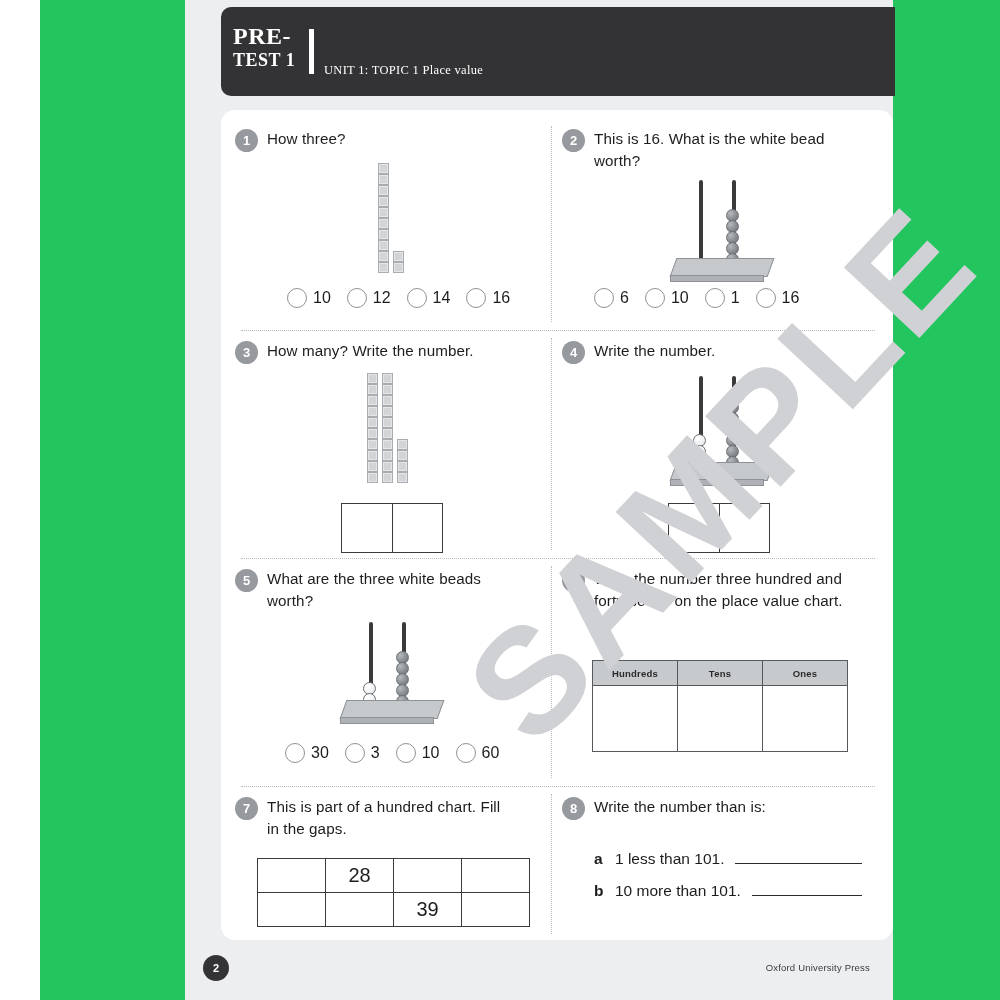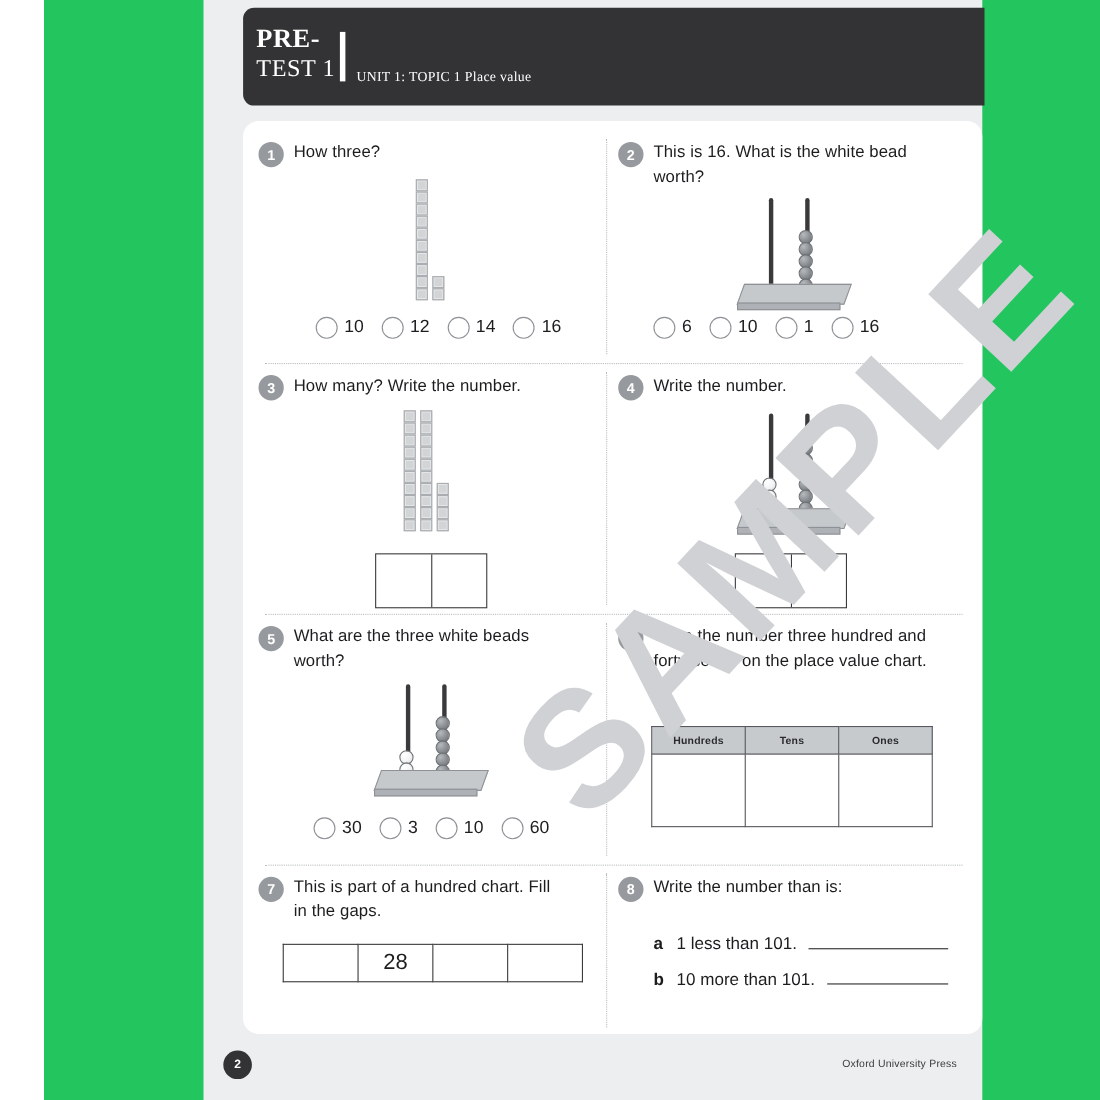--- a/index.html
+++ b/index.html
@@ -23,21 +23,21 @@
     background: #333335;
     border-radius: 10px 0 0 10px;
     color: #ffffff;
   }
   .header-left {
     position: absolute; left: 12px; top: 16px; width: 86px;
     font-family: "Liberation Serif", serif;
     line-height: 1.12;
   }
   .hdr-line1 { font-size: 24px; font-weight: bold; letter-spacing: .5px; }
-  .hdr-line2 { font-size: 22px; font-weight: normal; letter-spacing: .5px; }
+  .hdr-line2 { font-size: 18px; font-weight: bold; letter-spacing: .5px; }
   .header-rule {
     position: absolute; left: 88px; top: 22px; width: 5px; height: 45px;
     background: #ffffff;
   }
   .header-sub {
     position: absolute; left: 103px; top: 56px;
     font-family: "Liberation Serif", serif;
     font-size: 12.5px; letter-spacing: .3px; white-space: nowrap;
   }
 
@@ -421,20 +421,26 @@
           <div class="qtext" style="width:245px;">This is part of a hundred chart. Fill in the gaps.</div>
         </div>
         <table class="hchart" style="position:absolute; left:22px; top:62px;">
           <tbody>
               <tr>
             <td></td>
             <td>28</td>
             <td></td>
             <td></td>
           </tr>
+          <tr>
+            <td></td>
+            <td></td>
+            <td>39</td>
+            <td></td>
+          </tr>
         </tbody>
           </table>
       </div>
 
       <div class="qcell" style="left:341px; top:686px; width:318px; height:140px;">
         <div class="qhead">
           <div class="qnum">8</div>
           <div class="qtext" style="width:250px;">Write the number than is:</div>
         </div>
         <div style="position:absolute; left:32px; top:40px; width:268px;">

